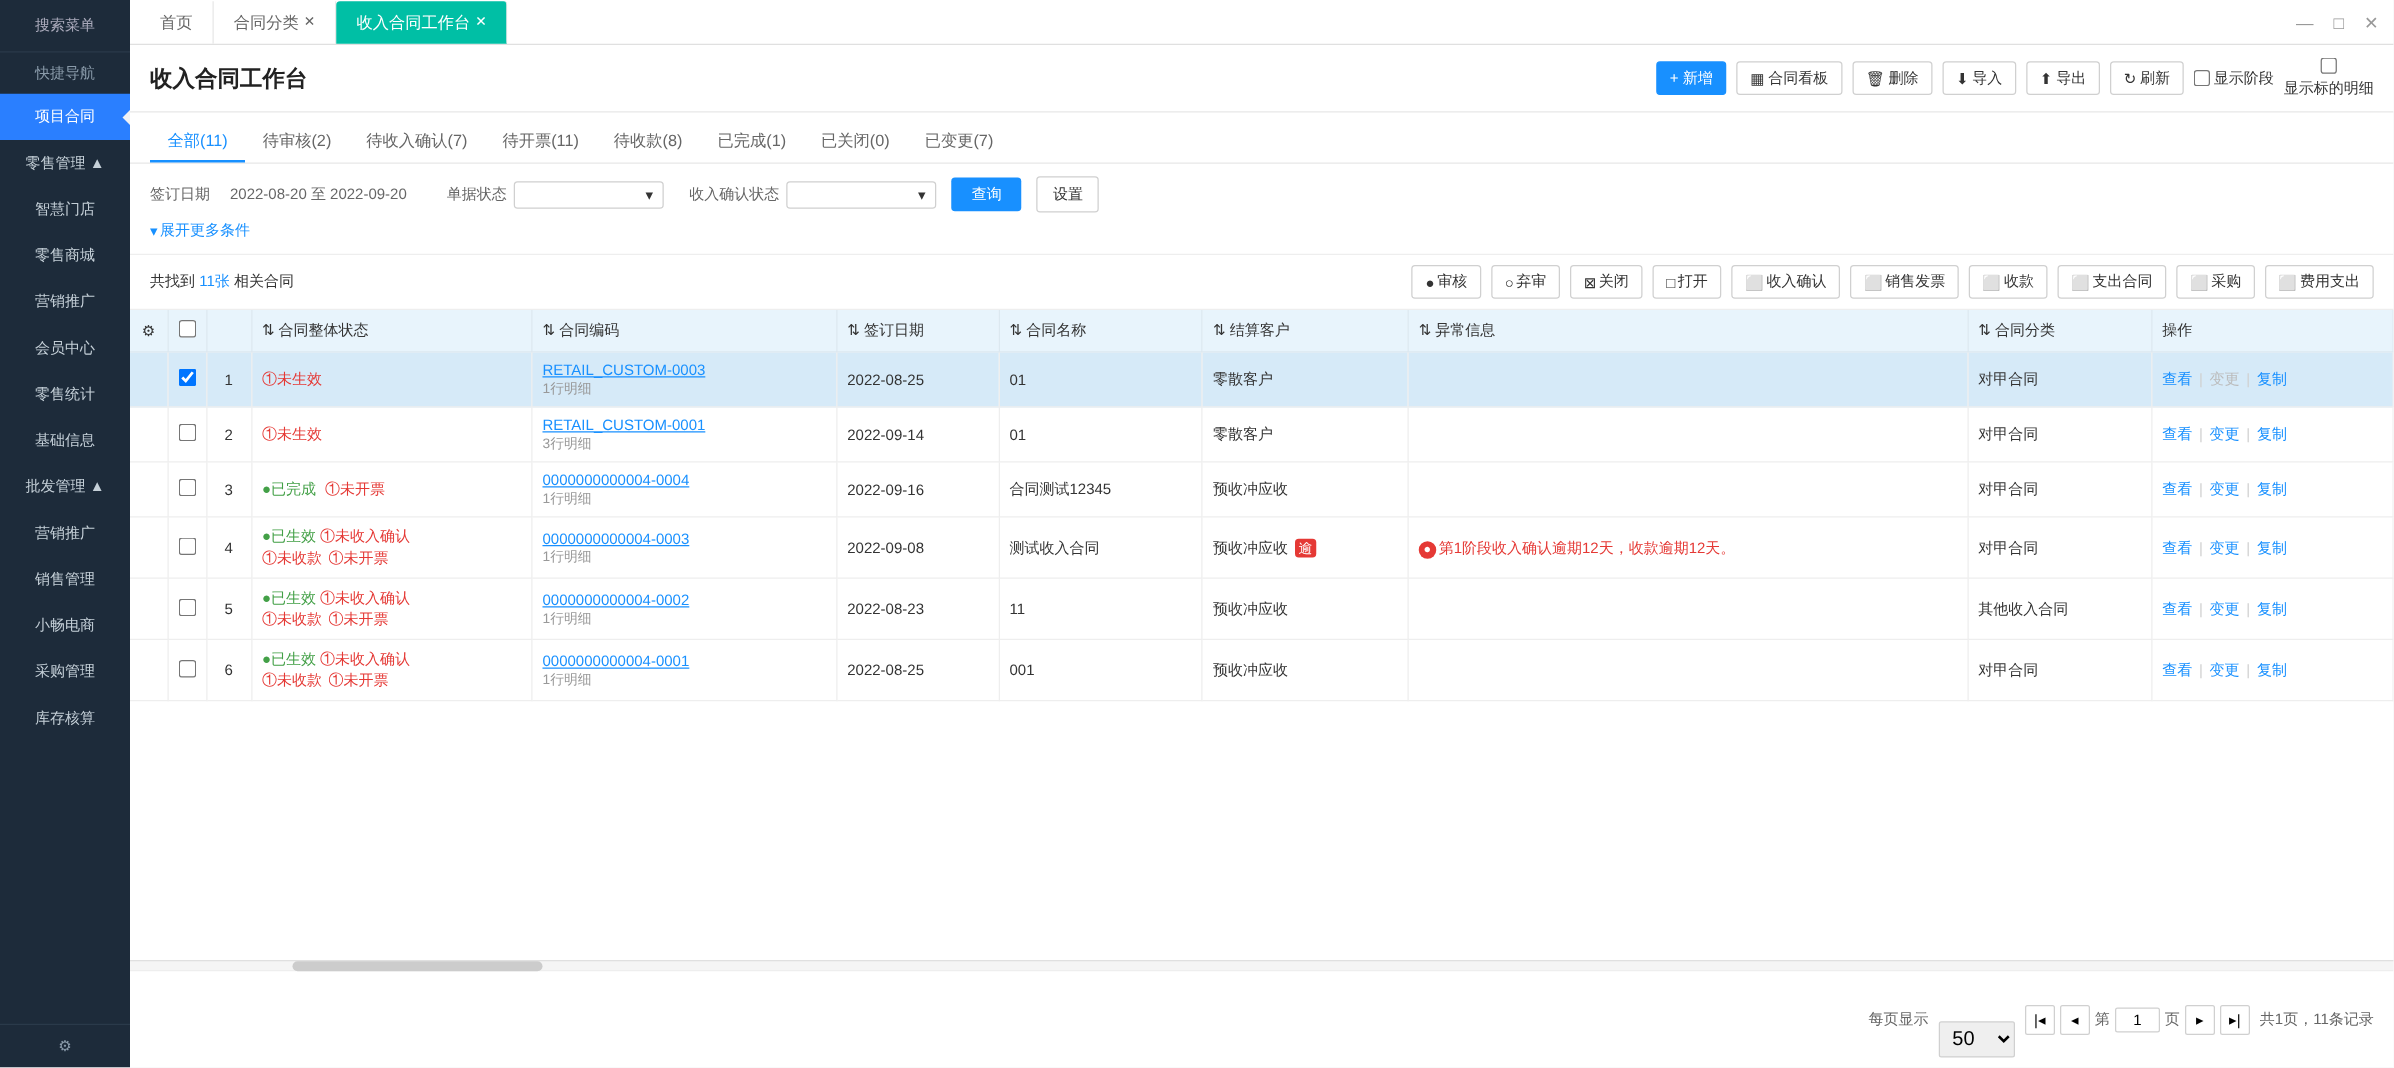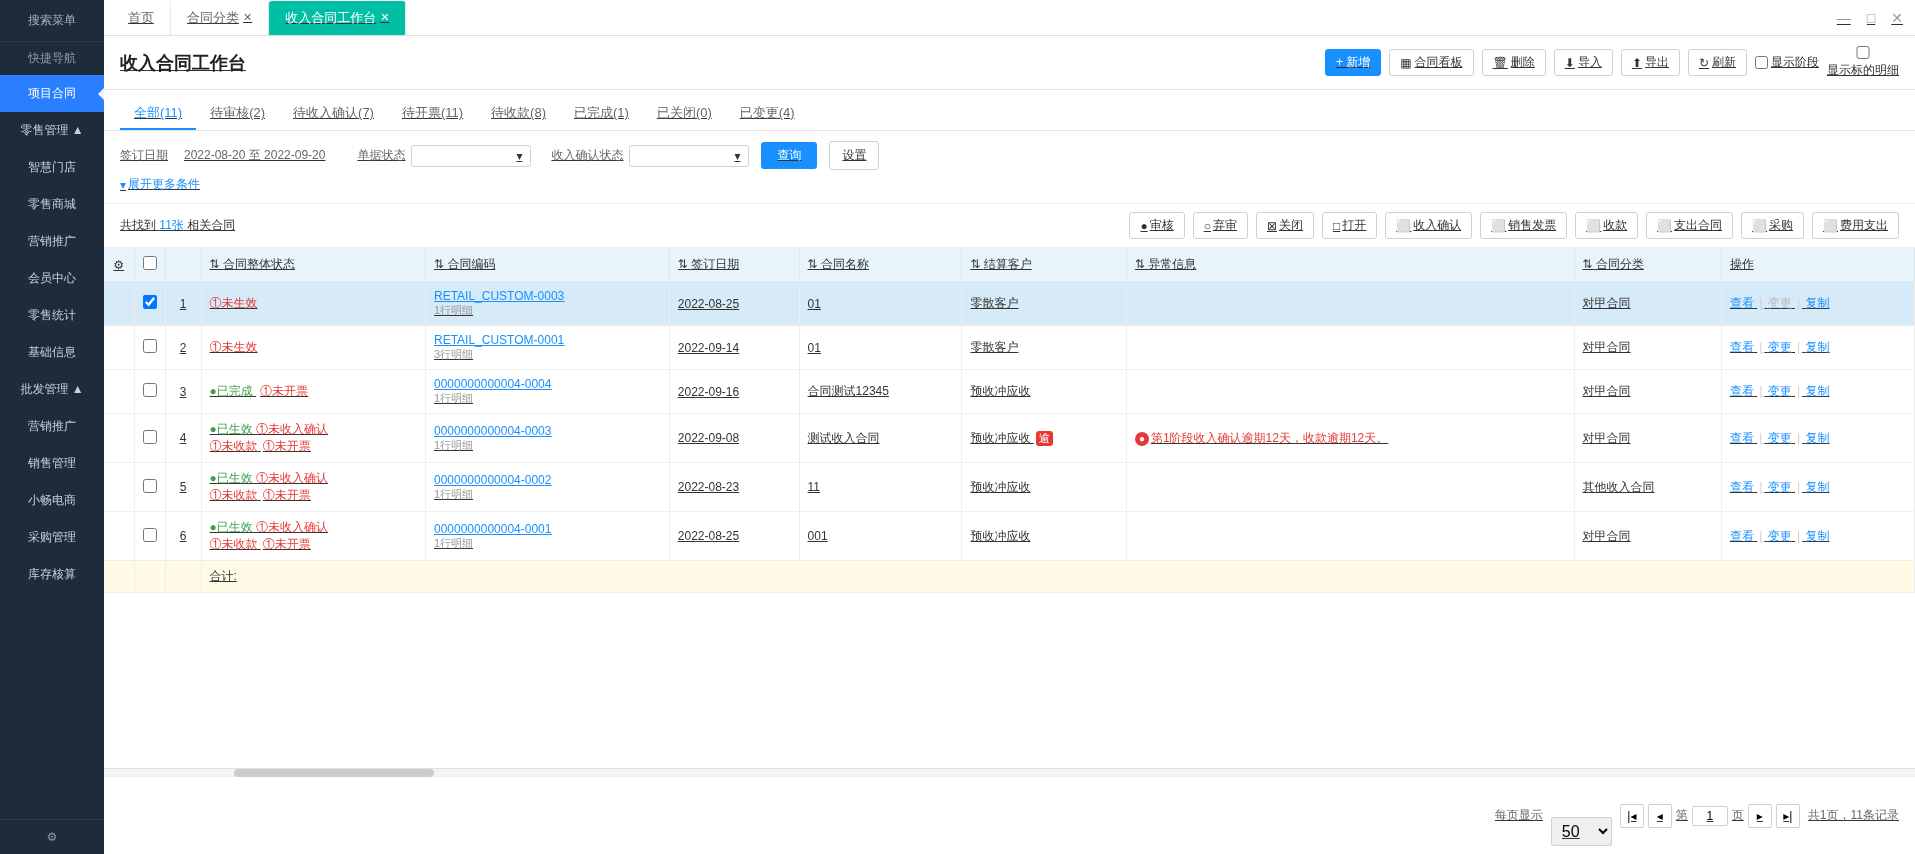--- a/index.html
+++ b/index.html
@@ -8,21 +8,21 @@
     
     .sidebar { width: 104px; background: #1d2b3a; display: flex; flex-direction: column; height: 100%; flex-shrink: 0; }
     .sidebar-search { padding: 12px 8px; color: #aab; font-size: 12px; cursor: pointer; text-align: center; border-bottom: 1px solid #2a3a4a; }
     .sidebar-nav { padding: 8px; color: #8a9baa; font-size: 12px; text-align: center; cursor: pointer; }
     .sidebar-item { padding: 10px 4px; color: #c5d0d8; font-size: 12px; text-align: center; cursor: pointer; position: relative; }
     .sidebar-item.active { background: #2a7fff; color: #fff; }
     .sidebar-item.active::after { content: ''; position: absolute; right: 0; top: 50%; transform: translateY(-50%); border: 6px solid transparent; border-right-color: #f0f2f5; }
     .sidebar-bottom { margin-top: auto; padding: 10px; text-align: center; color: #8a9baa; border-top: 1px solid #2a3a4a; cursor: pointer; }
 
     
-    .main { flex: 1; display: flex; flex-direction: column; overflow: hidden; text-decoration: underline; }
+    .main { flex: 1; display: flex; flex-direction: column; overflow: hidden; }
 
     
     .tabbar { background: #fff; border-bottom: 1px solid #e0e0e0; display: flex; align-items: center; padding: 0 8px; height: 36px; flex-shrink: 0; }
     .tab-item { padding: 8px 16px; font-size: 13px; cursor: pointer; color: #666; border-right: 1px solid #e8e8e8; }
     .tab-item.active { background: #00bfa5; color: #fff; border-radius: 3px 3px 0 0; display: flex; align-items: center; gap: 4px; }
     .tab-close { cursor: pointer; font-size: 11px; }
     .tabbar-right { margin-left: auto; display: flex; gap: 8px; }
     .tabbar-icon-btn { background: none; border: none; cursor: pointer; color: #999; font-size: 14px; padding: 4px; }
 
     
@@ -208,21 +208,21 @@
     </div>
 
     <div class="subtabs">
       <div class="subtab active">全部(11)</div>
       <div class="subtab">待审核(2)</div>
       <div class="subtab">待收入确认(7)</div>
       <div class="subtab">待开票(11)</div>
       <div class="subtab">待收款(8)</div>
       <div class="subtab">已完成(1)</div>
       <div class="subtab">已关闭(0)</div>
-      <div class="subtab">已变更(4)</div>
+      <div class="subtab">已变更(7)</div>
     </div>
 
     <div class="filter-area">
       <div class="filter-row">
         <span class="filter-label">签订日期</span>
         <span class="date-range-text">2022-08-20 至 2022-09-20</span>
 
         <div class="filter-select" style="margin-left:20px;">
           <span class="filter-label">单据状态</span>
           <div class="select-box">
@@ -504,26 +504,20 @@
             <td>对甲合同</td>
             <td>
               <span class="op-link">查看</span>
               <span class="op-sep">|</span>
               <span class="op-link">变更</span>
               <span class="op-sep">|</span>
               <span class="op-link">复制</span>
             </td>
           </tr>
 
-          <tr class="total-row">
-            <td class="gear-col"></td>
-            <td class="checkbox-col"></td>
-            <td class="num-col"></td>
-            <td colspan="8">合计:</td>
-          </tr>
         </tbody>
       </table>
     </div>
 
     <div class="scrollbar-area">
       <div class="scrollbar-thumb"></div>
     </div>
 
     <div class="pagination">
       <span class="page-size-label">每页显示</span>

